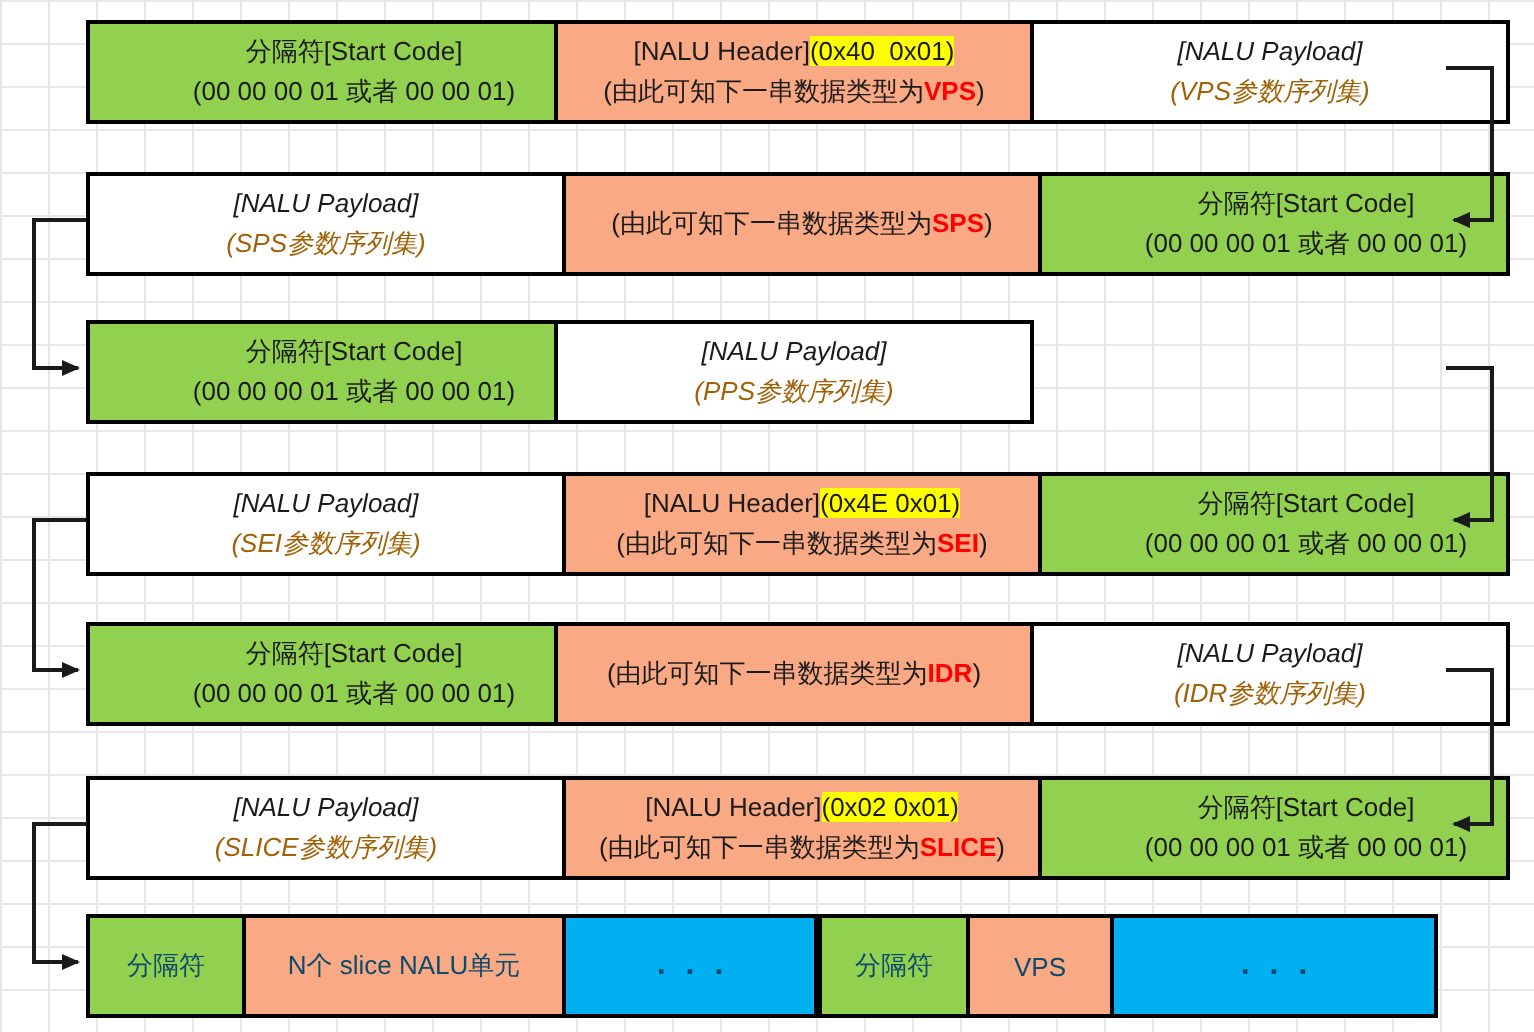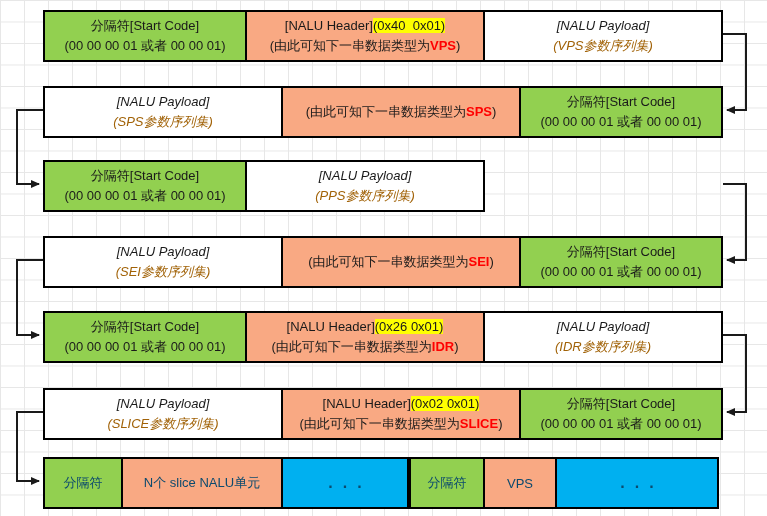--- a/index.html
+++ b/index.html
@@ -26,21 +26,21 @@
     height:48px;
   }
   .cell{
     display:flex;flex-direction:column;
     align-items:center;justify-content:center;
     font-size:13px;line-height:20px;
     color:#1a1a1a;
     text-align:center;
   }
   .cell + .cell{border-left:2px solid #000;}
-  .c-green{background:#92d050;width:200px;}
+  .c-green{background:#92d050;width:200px;padding-left:32px;}
   .c-salmon{background:#f9a983;width:236px;}
   .c-white{background:#ffffff;width:236px;font-style:italic;}
   .hl{background:#ffff00;white-space:pre;}
   .red{color:#a16207;}
   .red-b{color:#ff0000;font-weight:bold;}
   .stream{
     position:absolute;top:457px;
     display:flex;
     border:2px solid #000;
     height:48px;
@@ -99,35 +99,35 @@
       <div class="red">(PPS参数序列集)</div>
     </div>
   </div>
 
   <div class="row" style="top:236px">
     <div class="cell c-white">
       <div>[NALU Payload]</div>
       <div class="red">(SEI参数序列集)</div>
     </div>
     <div class="cell c-salmon">
+      <div><span>[NALU Header]</span><span class="hl">(0x4E 0x01)</span></div>
       <div><span>(由此可知下一串数据类型为</span><span class="red-b">SEI</span><span>)</span></div>
     </div>
     <div class="cell c-green">
       <div>分隔符[Start Code]</div>
       <div>(00 00 00 01 或者 00 00 01)</div>
     </div>
   </div>
 
   <div class="row" style="top:311px">
     <div class="cell c-green">
       <div>分隔符[Start Code]</div>
       <div>(00 00 00 01 或者 00 00 01)</div>
     </div>
     <div class="cell c-salmon">
-      <div><span>[NALU Header]</span><span class="hl">(0x26 0x01)</span></div>
       <div><span>(由此可知下一串数据类型为</span><span class="red-b">IDR</span><span>)</span></div>
     </div>
     <div class="cell c-white">
       <div>[NALU Payload]</div>
       <div class="red">(IDR参数序列集)</div>
     </div>
   </div>
 
   <div class="row" style="top:388px">
     <div class="cell c-white">

